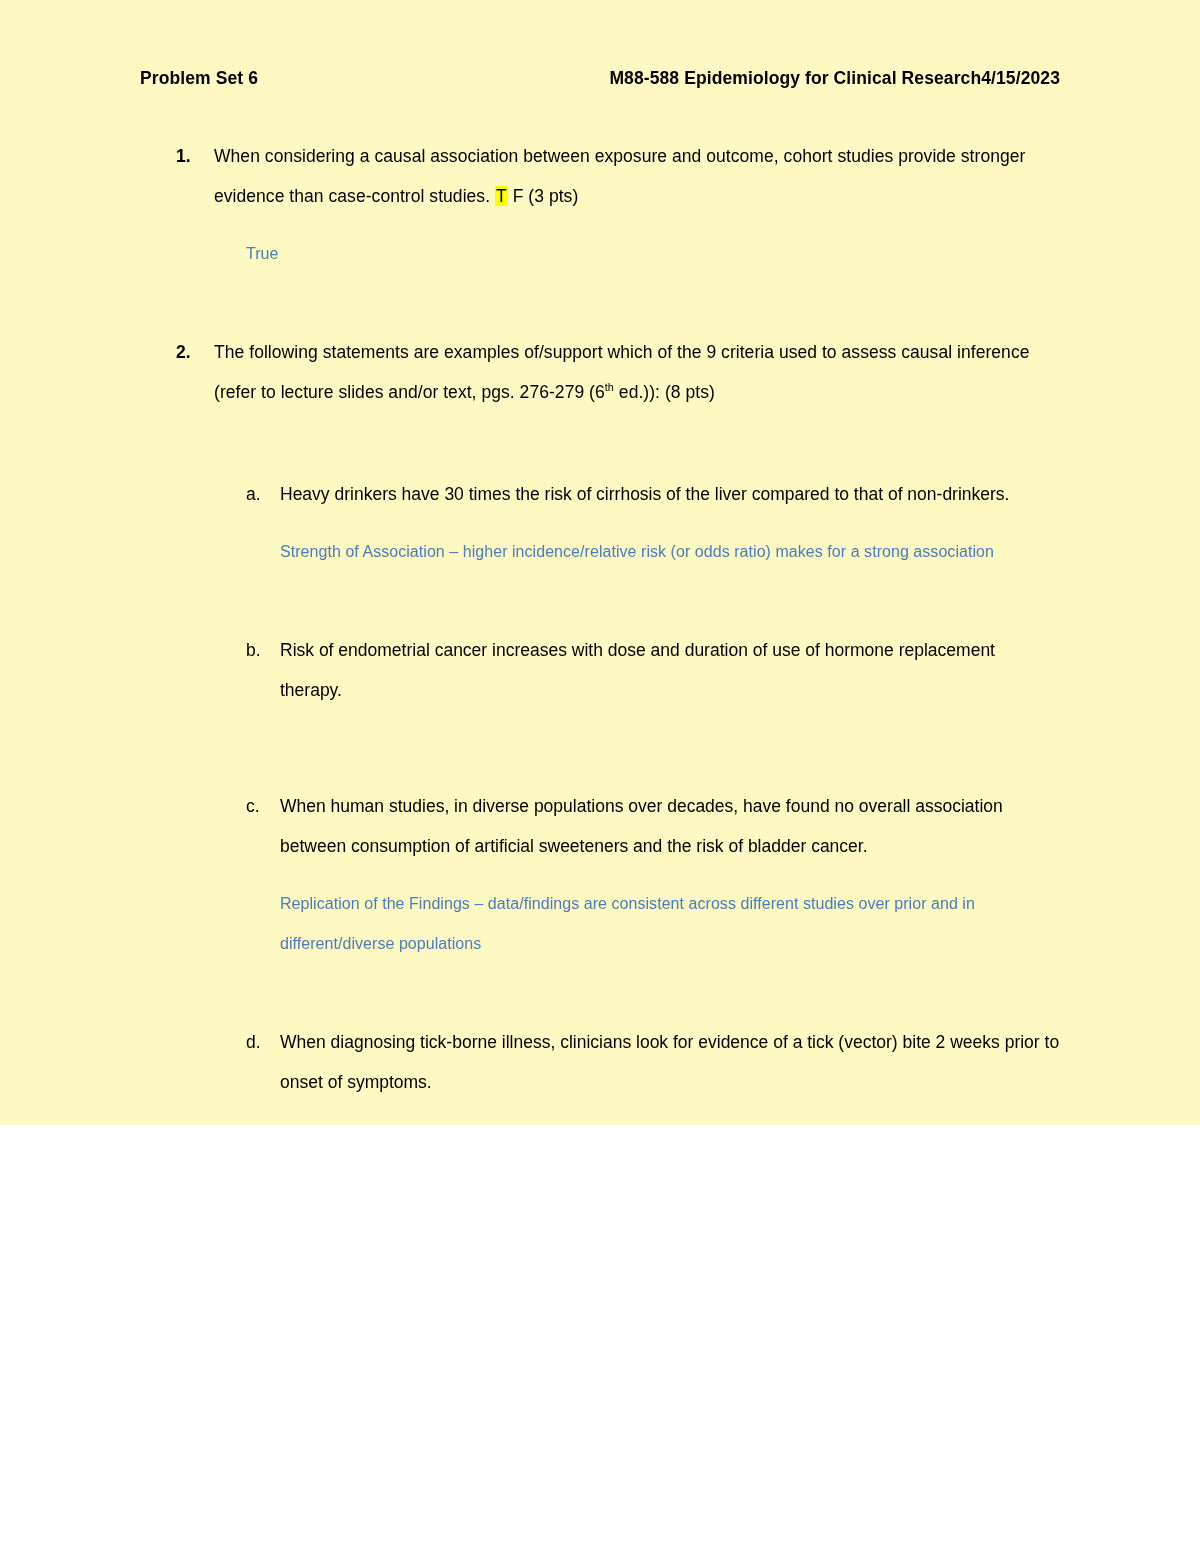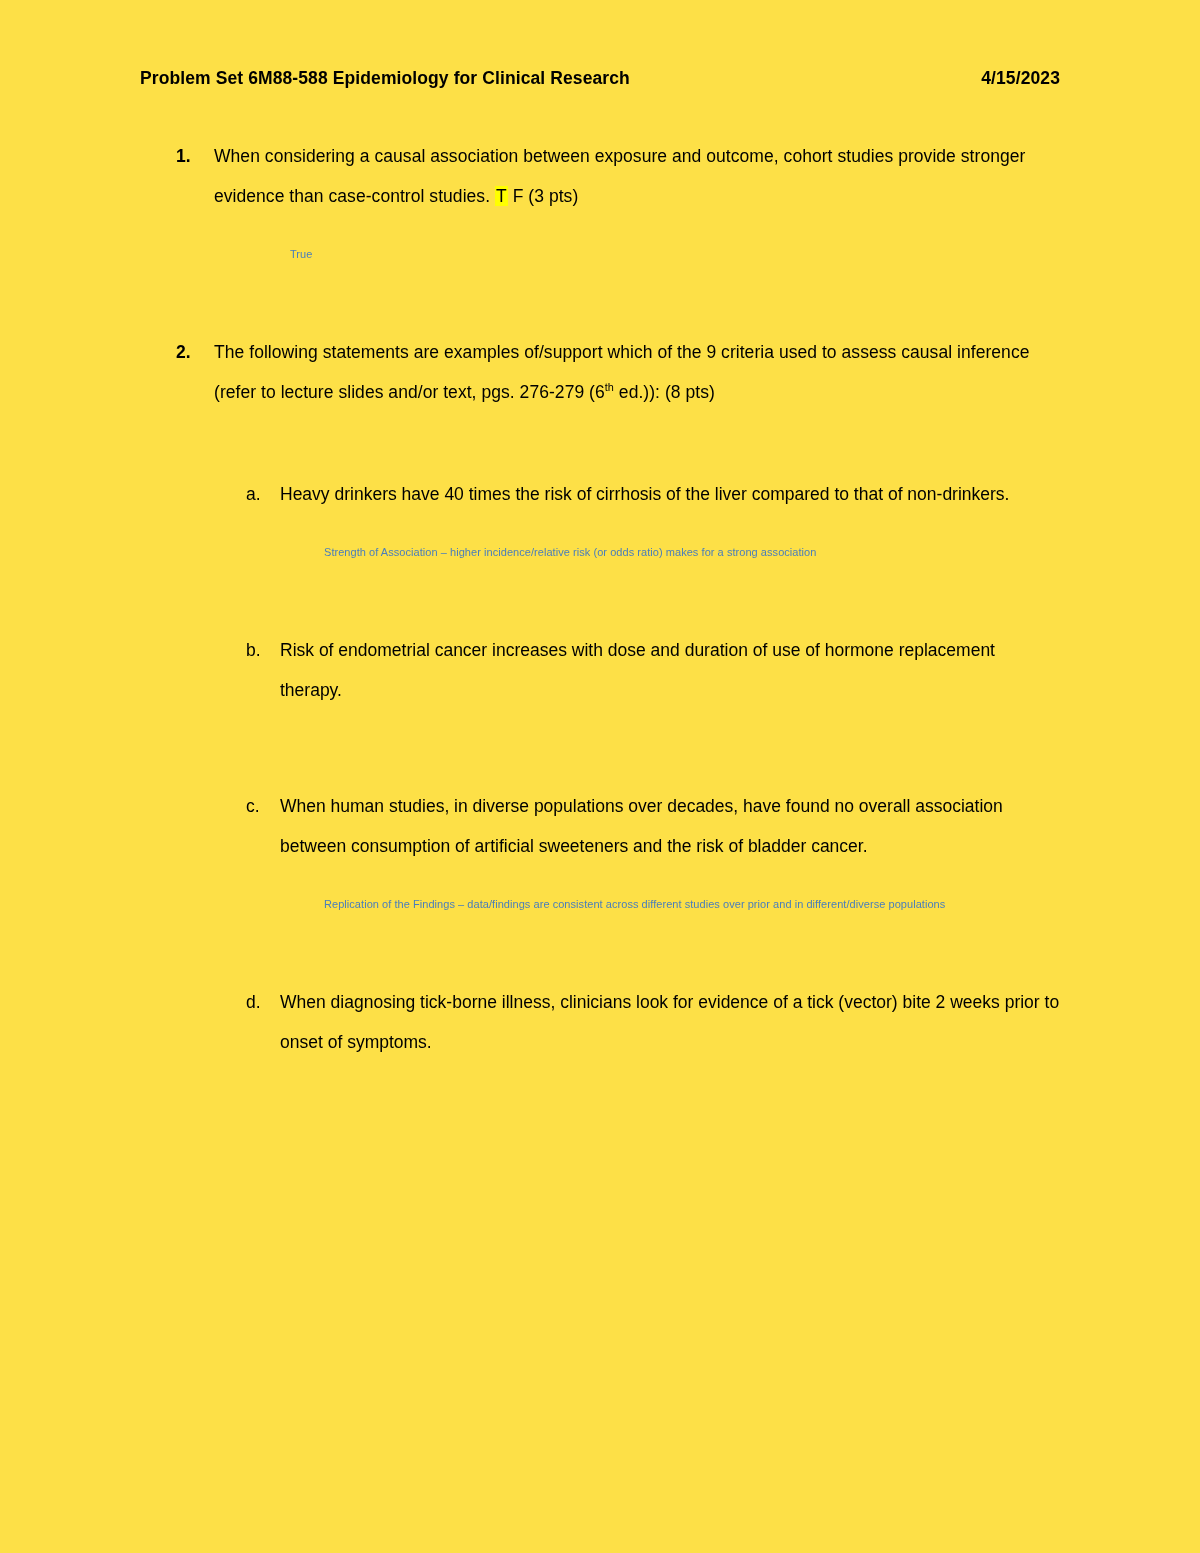--- a/index.html
+++ b/index.html
@@ -4,43 +4,43 @@
 <title>Problem Set 6</title>
 <style>
   html, body {
     margin: 0;
     padding: 0;
     background: #ffffff;
   }
   .page {
     position: relative;
     width: 1200px;
-    height: 1553px;
-    background: #fde047;
+    height: 1125px;
+    background: #fef9c3;
     font-family: "Liberation Sans", sans-serif;
     color: #000000;
     overflow: hidden;
     box-sizing: border-box;
   }
 
   
   .doc-header {
     position: absolute;
     top: 68px;
     left: 140px;
     width: 920px;
     display: flex;
     align-items: baseline;
     font-size: 17.5px;
     font-weight: bold;
     letter-spacing: 0.1px;
     color: #000;
   }
   .doc-header .hdr-left   { flex: 0 0 auto; }
-  .doc-header .hdr-center { flex: 1 1 auto; text-align: left; }
+  .doc-header .hdr-center { flex: 1 1 auto; text-align: right; }
   .doc-header .hdr-right  { flex: 0 0 auto; text-align: center; }
 
   
   .body-area {
     position: absolute;
     top: 136px;
     left: 176px;
     width: 884px;
   }
 
@@ -72,24 +72,23 @@
 
   sup.sup-th {
     font-size: 0.62em;
     vertical-align: super;
     line-height: 0;
   }
 
   
   .answer {
     color: #4A7EBB;
-    font-size: 11px;
+    font-size: 16px;
     line-height: 40px;
     letter-spacing: 0.05px;
-    margin-left: 44px;
   }
 
   
   .sub-list {
     margin-left: 70px;
   }
   .sub-item {
     position: relative;
     padding-left: 34px;
   }
@@ -140,21 +139,21 @@
       <span class="q-marker">2.</span>
       <div class="q-text"><span>The following statements are examples of/support which of the 9 criteria used to assess causal inference (refer to lecture slides and/or text, pgs. 276-279 (6</span><sup class="sup-th">th</sup><span> ed.)):      (8 pts)</span></div>
     </div>
 
     <div class="gap-xl"></div>
 
     <div class="sub-list">
 
       <div class="sub-item">
         <span class="sub-marker">a.</span>
-        <div class="sub-text">Heavy drinkers have 40 times the risk of cirrhosis of the liver compared to that of non-drinkers.</div>
+        <div class="sub-text">Heavy drinkers have 30 times the risk of cirrhosis of the liver compared to that of non-drinkers.</div>
       </div>
       <div class="gap-sm"></div>
       <div class="sub-item">
         <div class="answer">Strength of Association – higher incidence/relative risk (or odds ratio) makes for a strong association</div>
       </div>
 
       <div class="gap-lg"></div>
 
       <div class="sub-item">
         <span class="sub-marker">b.</span>

